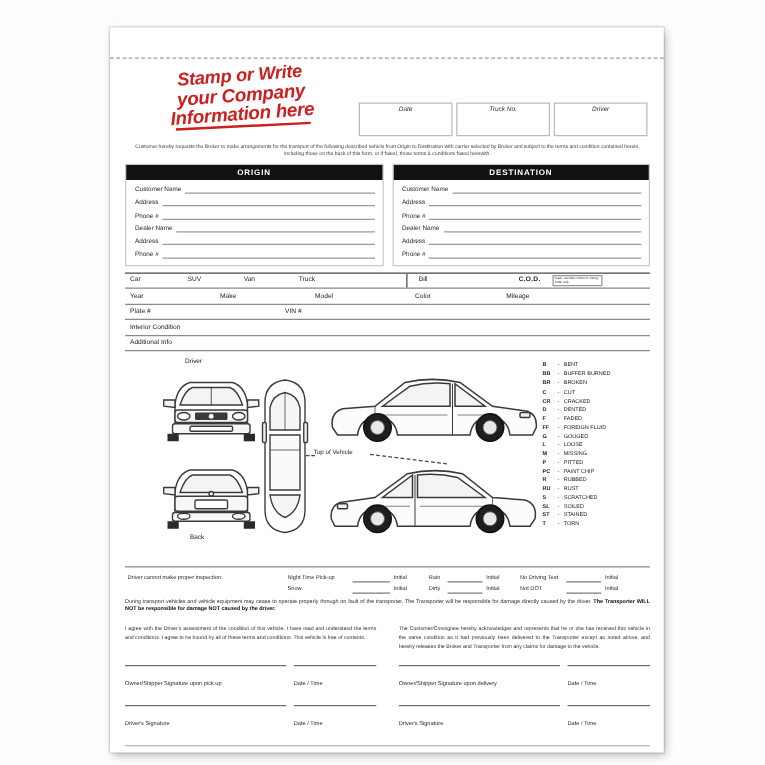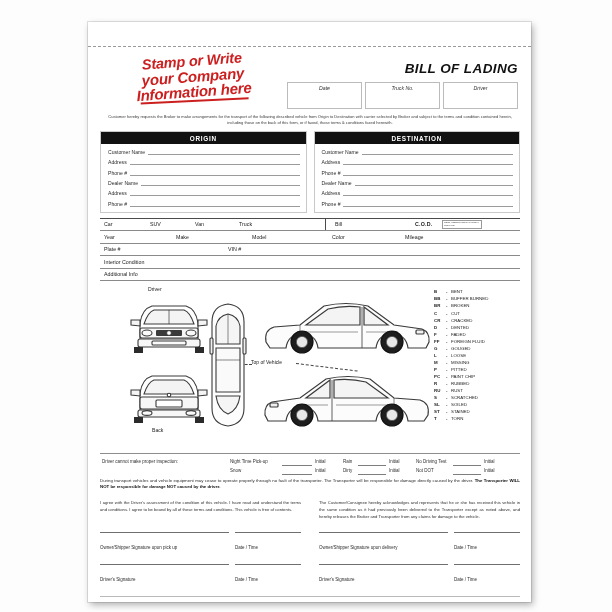--- a/index.html
+++ b/index.html
@@ -169,21 +169,20 @@
 
       <div class="hdr">
 
         <div class="stamp">
           <div class="l1">Stamp or Write</div>
           <div class="l2">your Company</div>
           <div class="l3">Information here</div>
           <div class="ul"></div>
         </div>
 
-        <div class="bol-title">BILL OF LADING</div>
 
         <div class="hdr-boxes">
           <div class="hbox">
             <span>Date</span>
           </div>
           <div class="hbox">
             <span>Truck No.</span>
           </div>
           <div class="hbox">
             <span>Driver</span>

